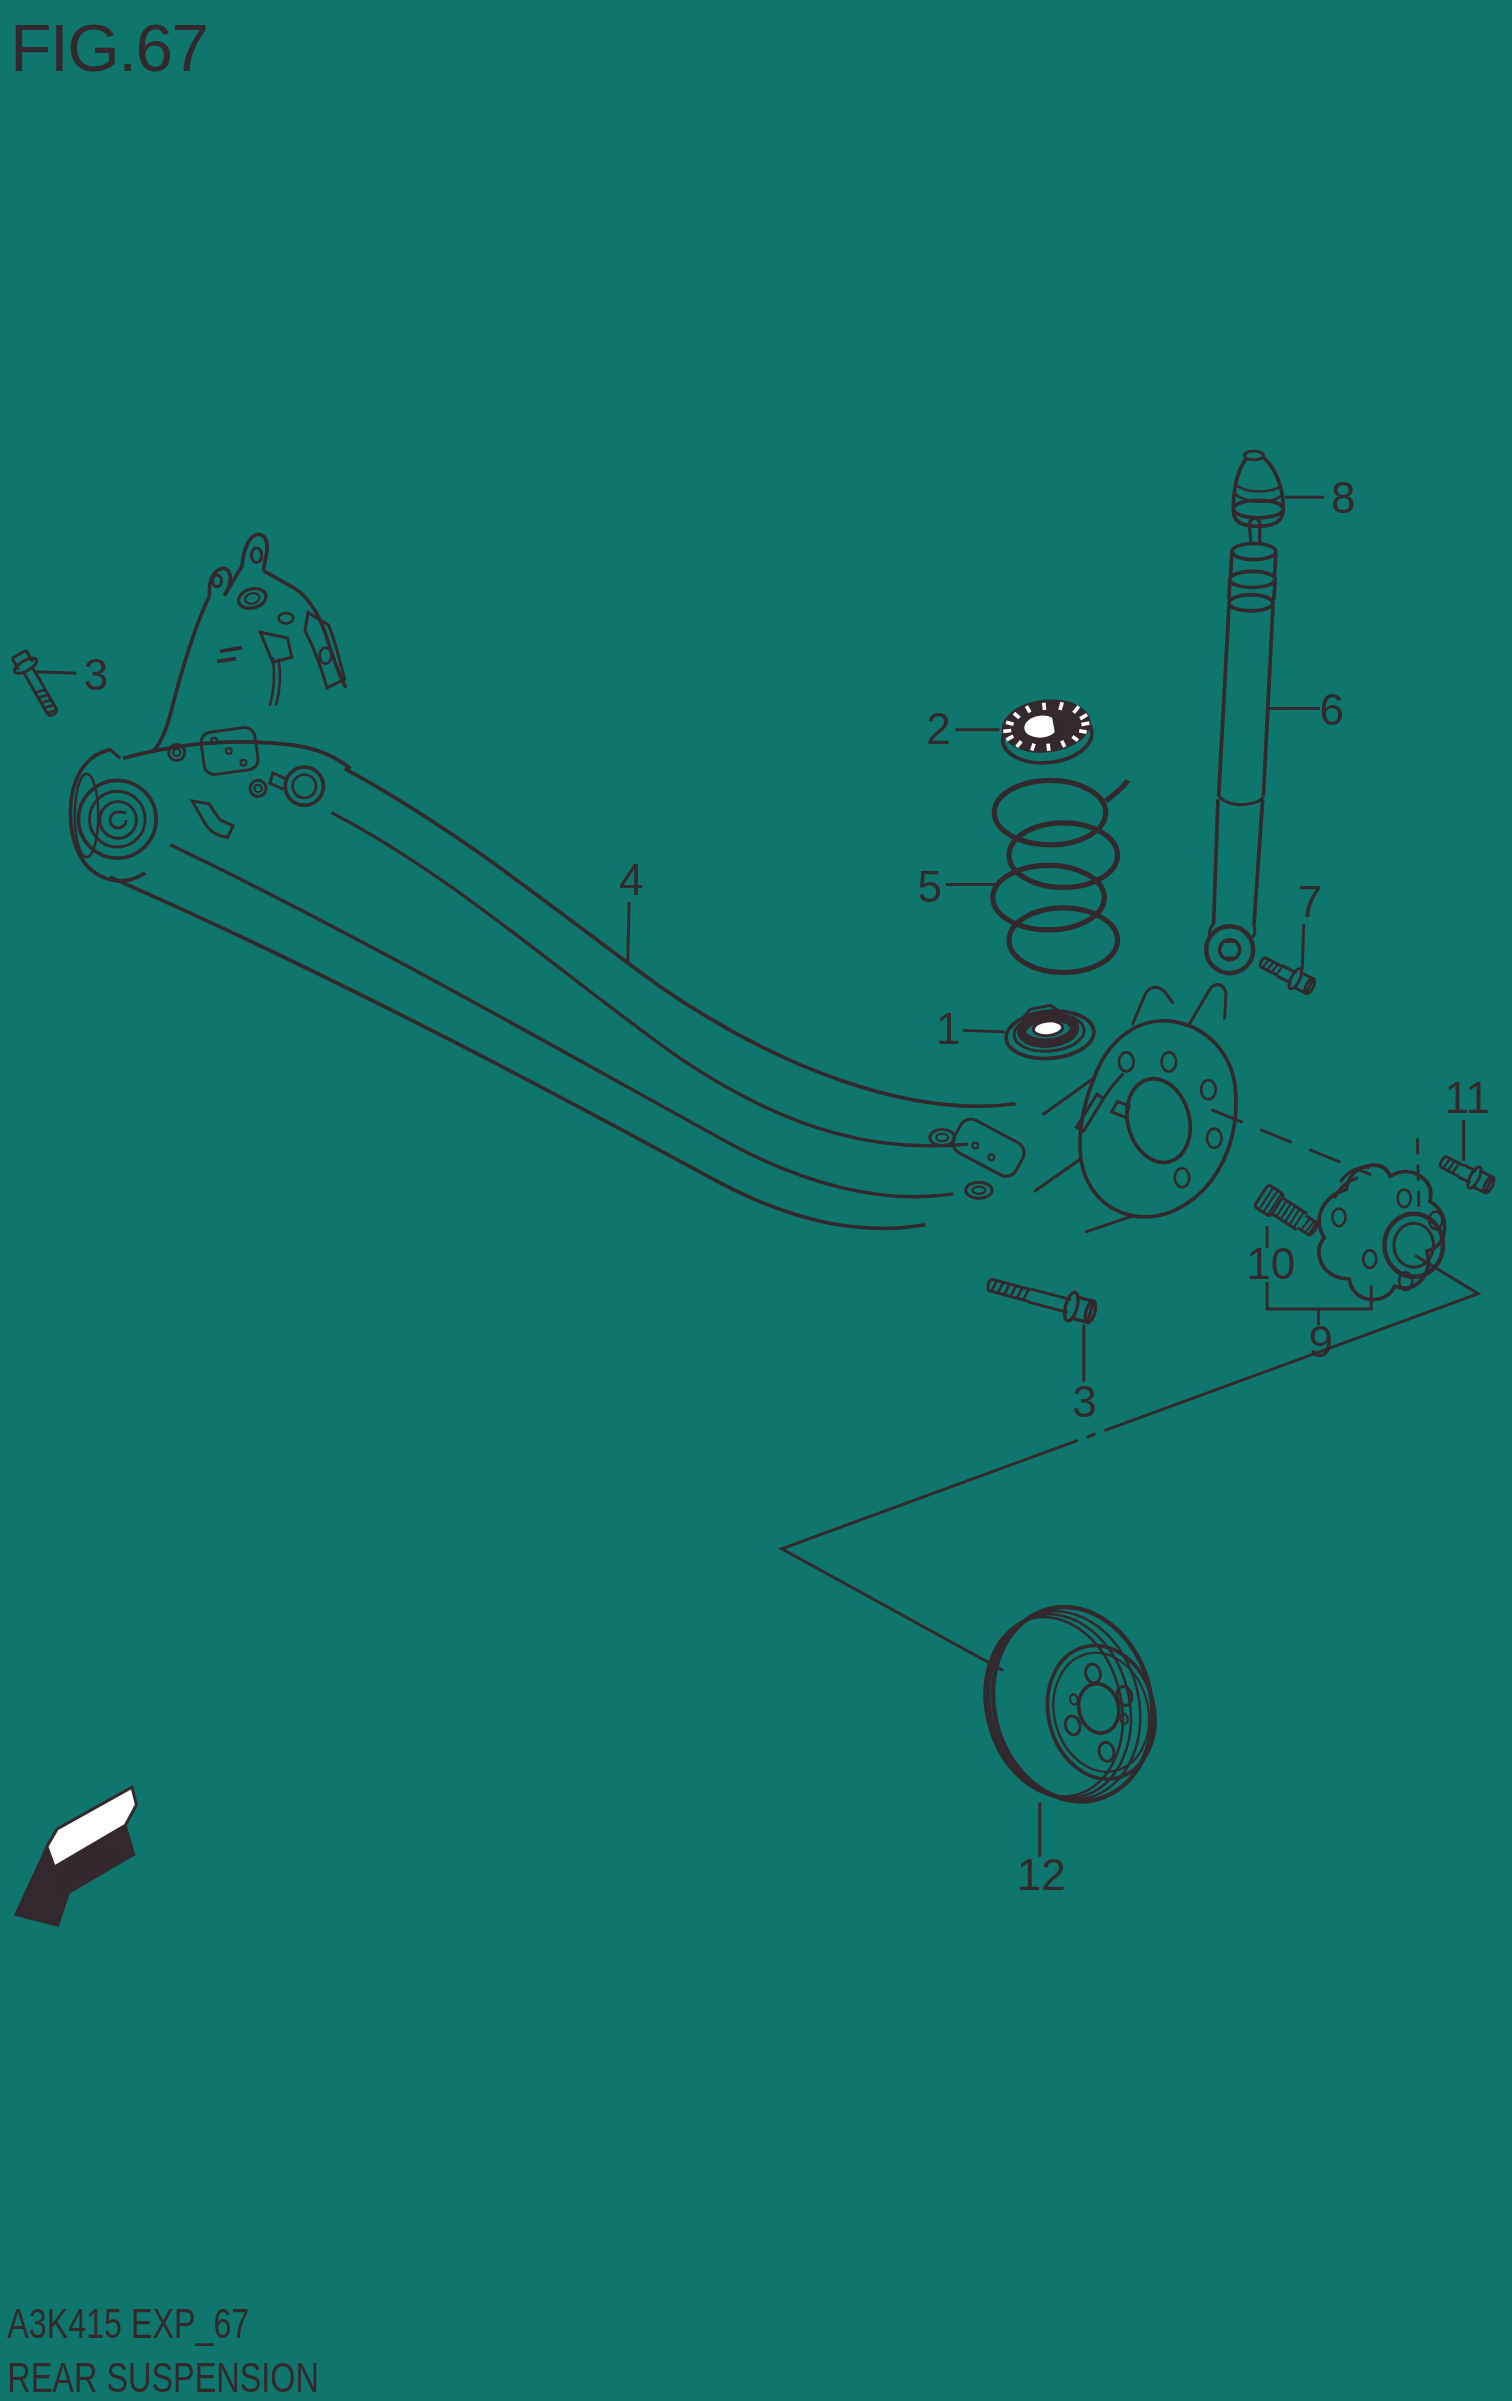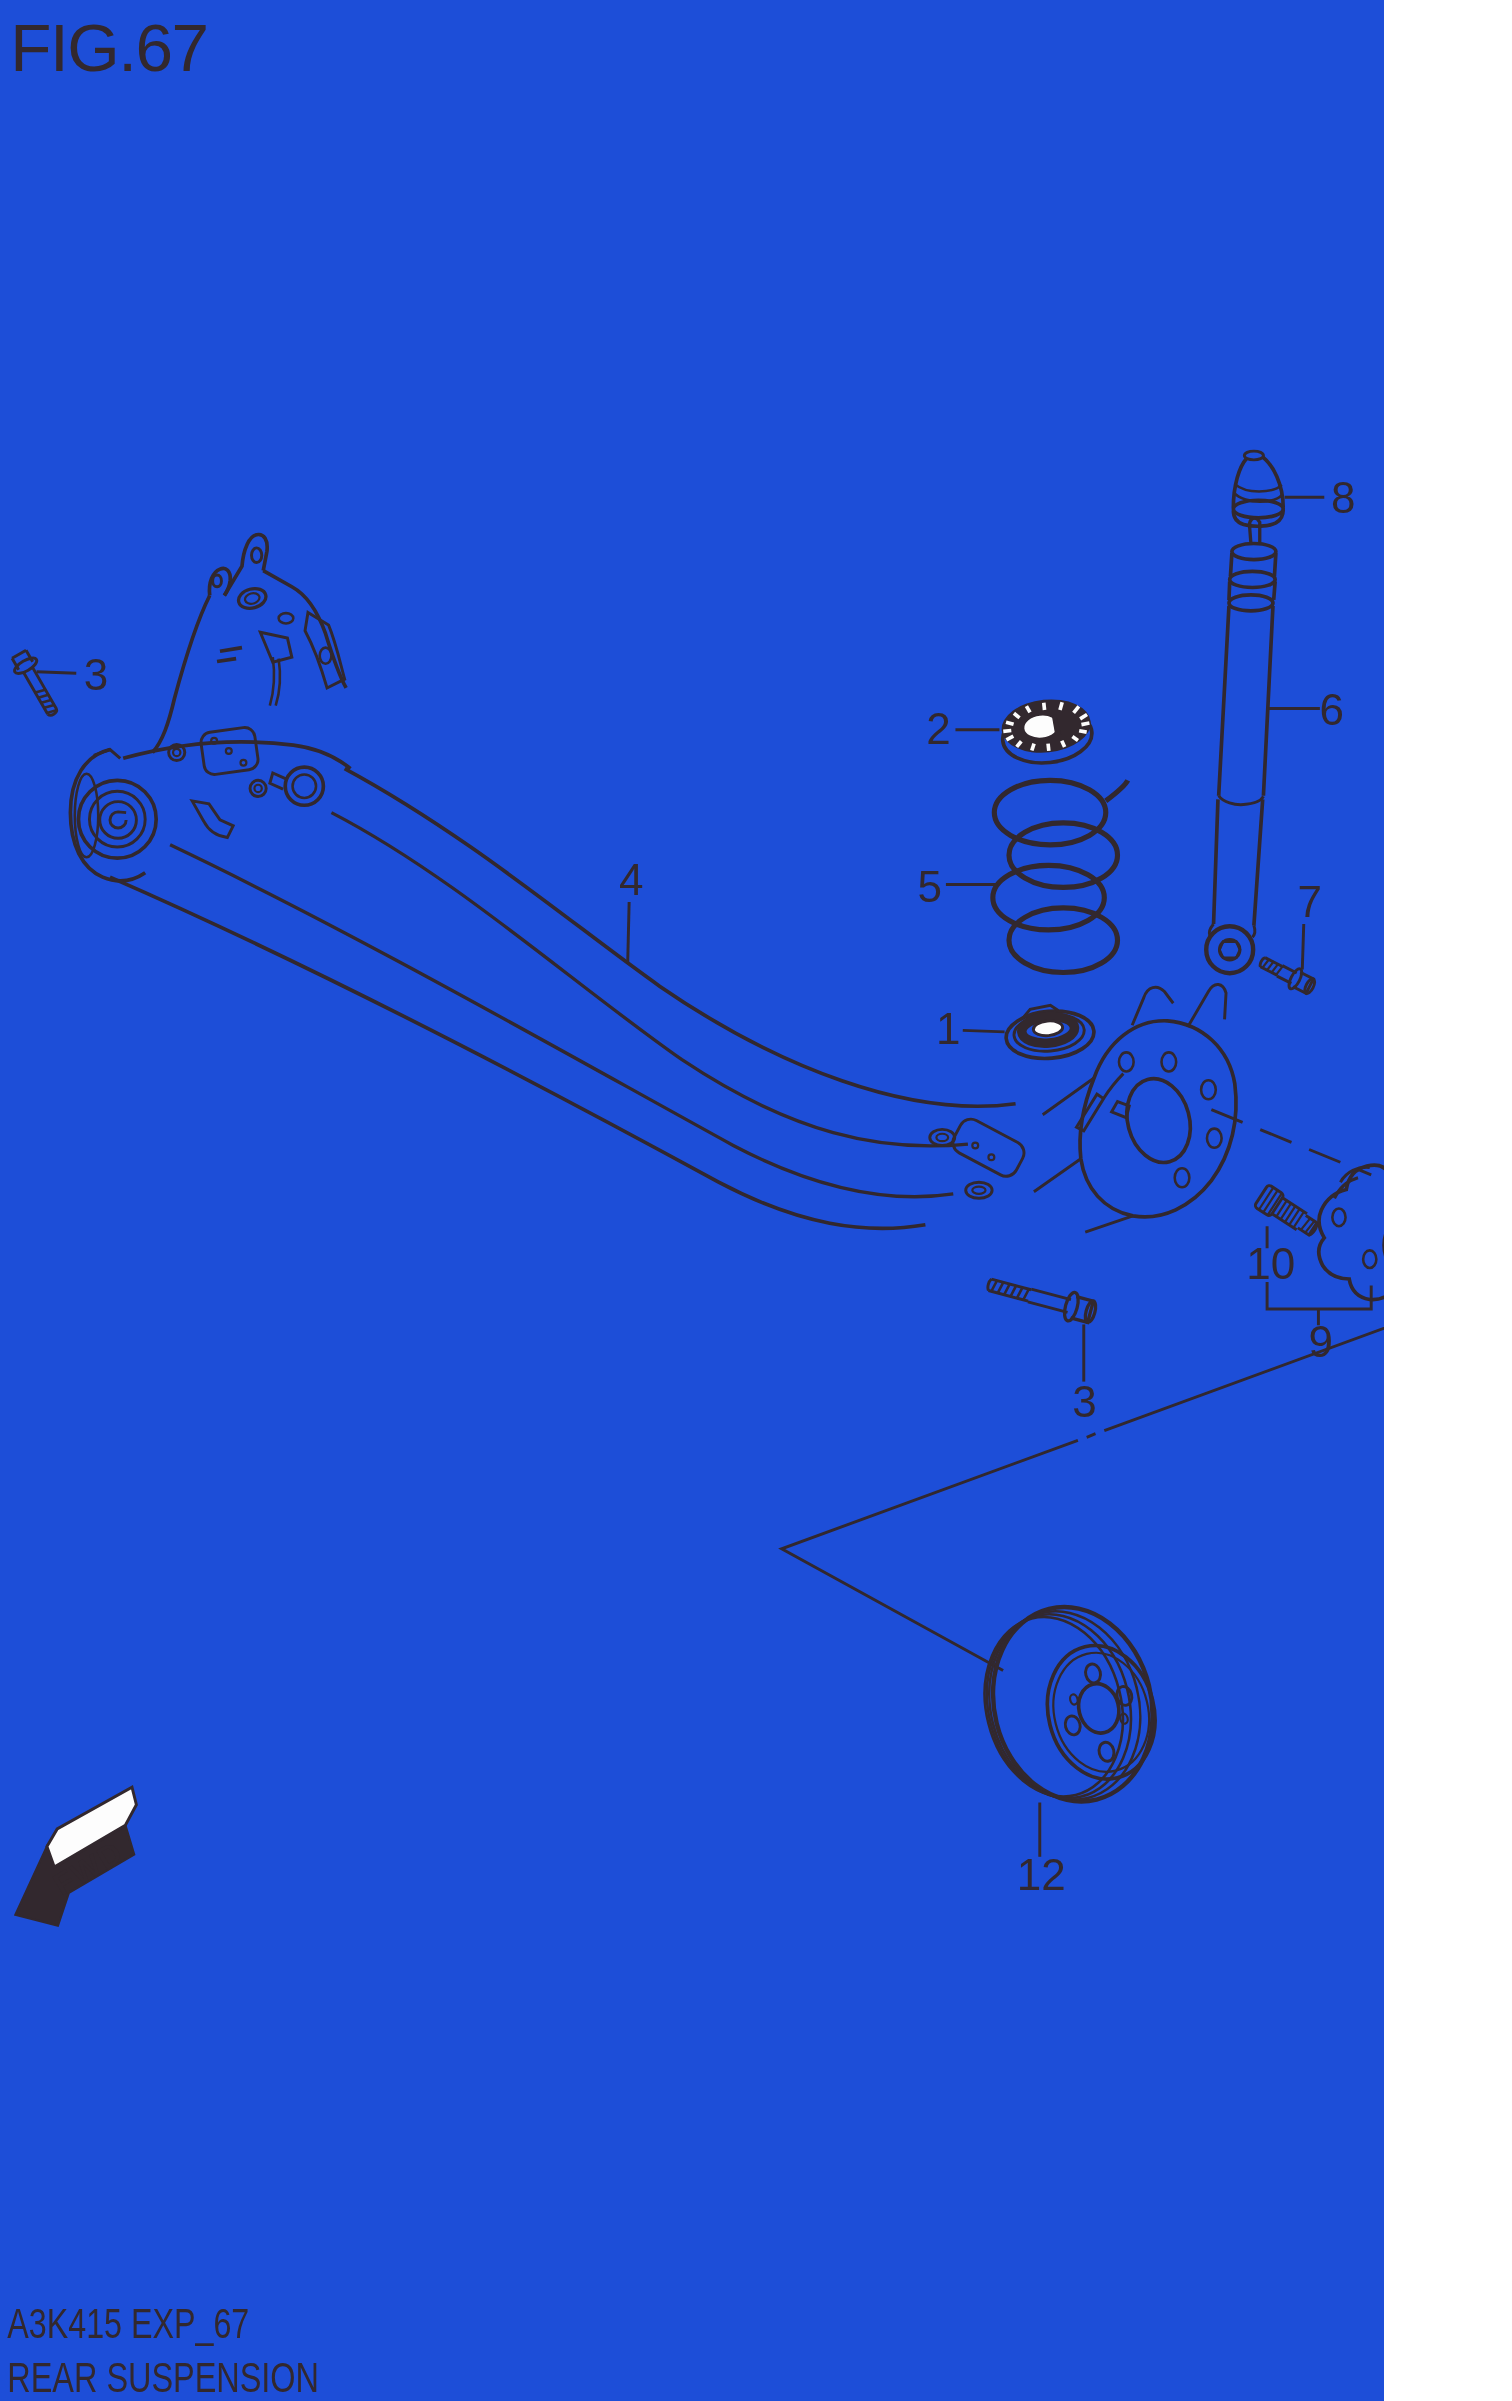--- a/index.html
+++ b/index.html
@@ -1,19 +1,19 @@
 <!DOCTYPE html>
 <html style="font-size:11.7px"><head>
 <meta charset="utf-8">
 <style>
   html,body{margin:0;padding:0;background:#ffffff;}
   .page{
     position:relative;
-    width:1384px;height:2401px;
-    background:#1d4ed8;
+    width:1512px;height:2401px;
+    background:#0f766e;
     font-family:"Liberation Sans", sans-serif;
     overflow:hidden;
   }
   svg{position:absolute;left:0;top:0;}
   .ink-stroke{stroke:#32282e;fill:none;}
   text{fill:#32282e;}
   .callout{font-size:60px;}
   .fig-title{font-size:92px;letter-spacing:-2px;}
   .footer-text{font-size:58px;}
 </style>

